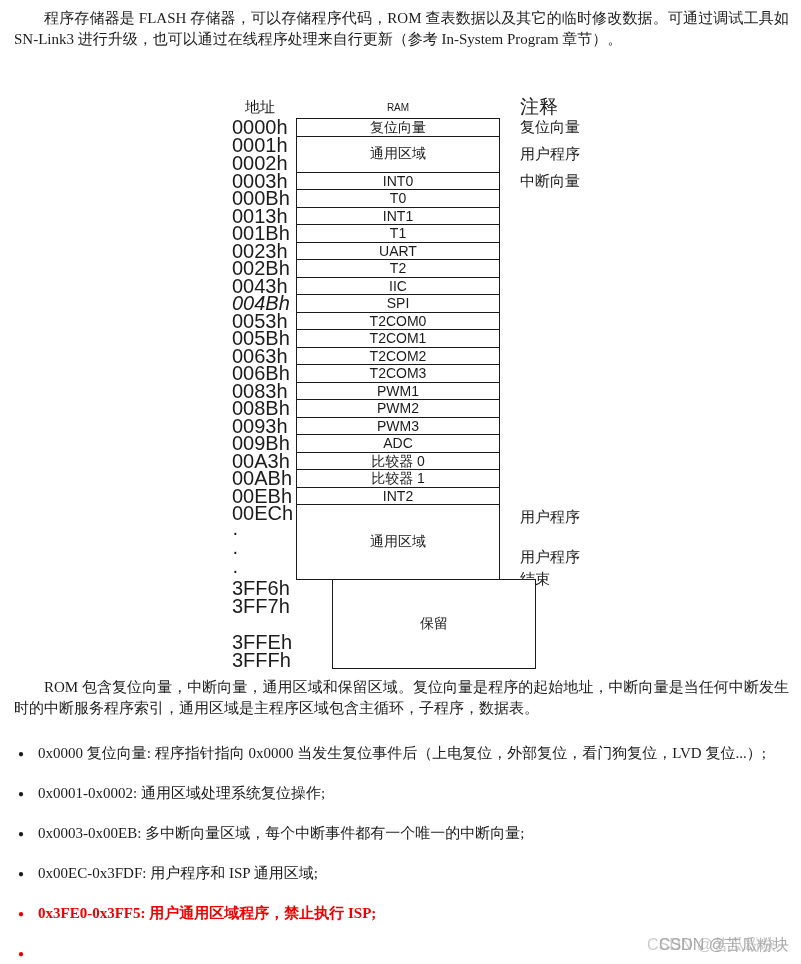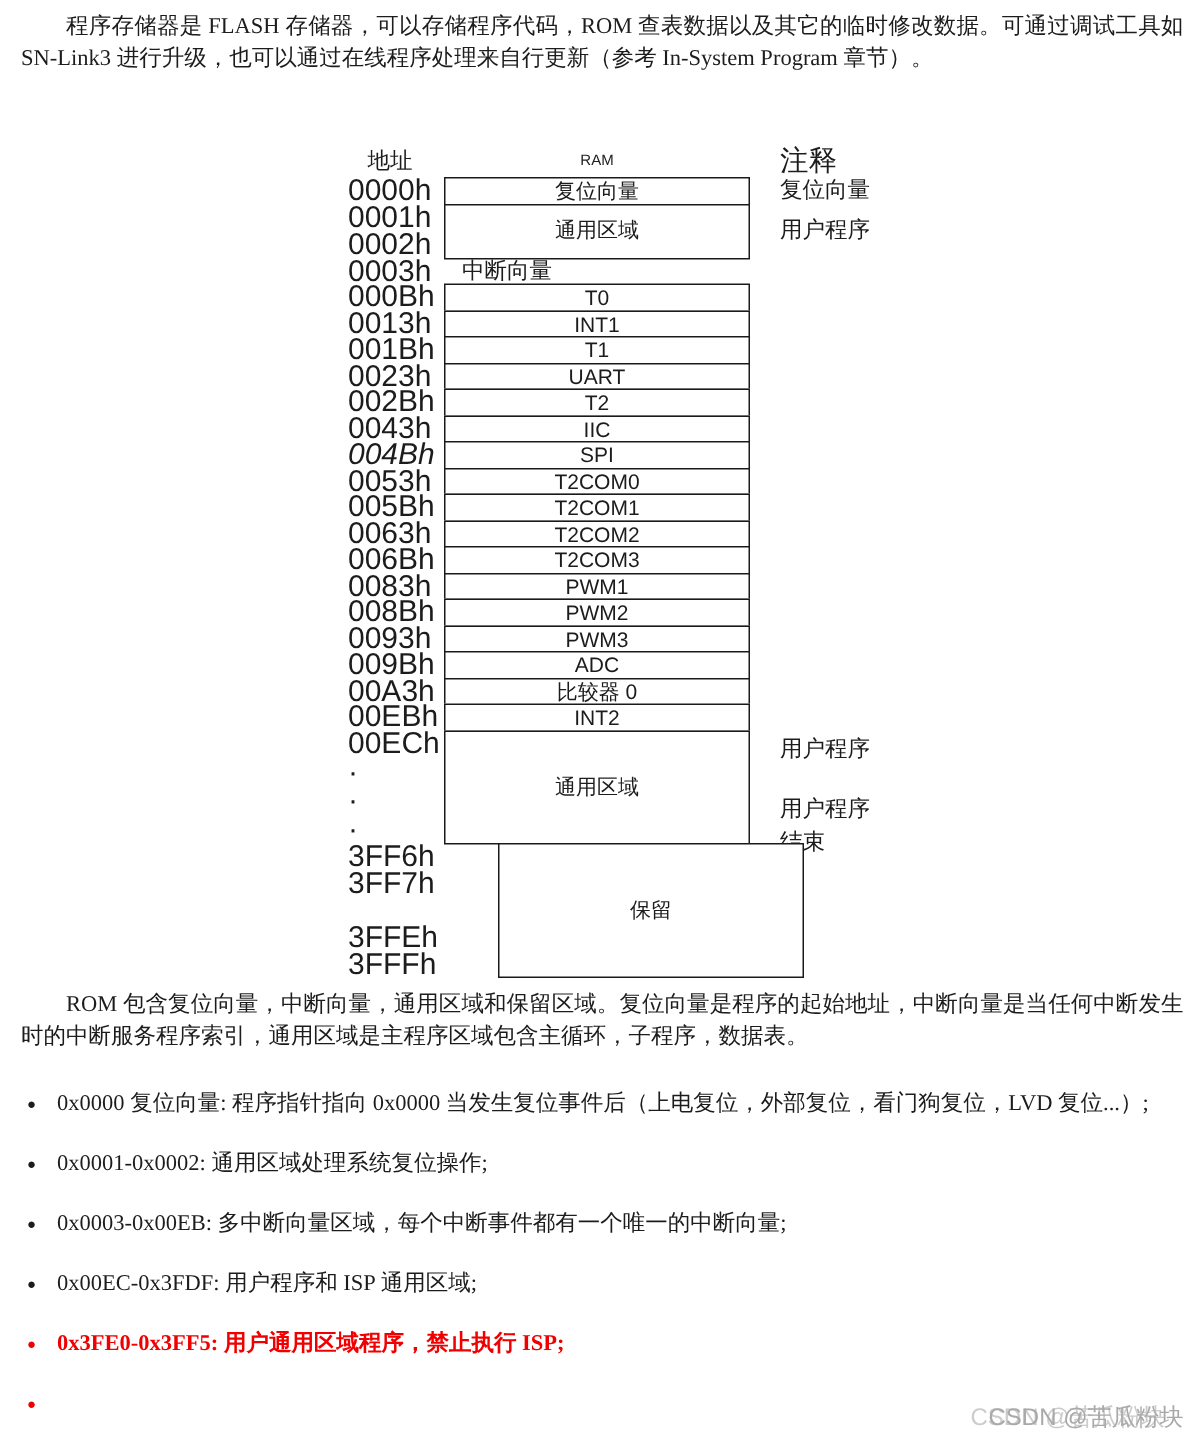--- a/index.html
+++ b/index.html
@@ -95,20 +95,23 @@
             <span>通用区域</span>
           </div>
           <div class="mm-notes">
             <div class="mm-note" style="top: 9px;">用户程序</div>
           </div>
         </div>
         <div class="mm-row" style="height: 18.5px;">
           <div class="mm-addrs">
             <div class="mm-addr" style="height: 18.5px; line-height: 18.5px;">0003h</div>
           </div>
+          <div class="mm-cell">
+            <span>INT0</span>
+          </div>
           <div class="mm-notes">
             <div class="mm-note" style="top: 0px;">中断向量</div>
           </div>
         </div>
         <div class="mm-row" style="height: 18.5px;">
           <div class="mm-addrs">
             <div class="mm-addr" style="height: 18.5px; line-height: 18.5px;">000Bh</div>
           </div>
           <div class="mm-cell">
             <span>T0</span>
@@ -240,20 +243,29 @@
             <span>ADC</span>
           </div>
           <div class="mm-notes"></div>
         </div>
         <div class="mm-row" style="height: 18.5px;">
           <div class="mm-addrs">
             <div class="mm-addr" style="height: 18.5px; line-height: 18.5px;">00A3h</div>
           </div>
           <div class="mm-cell">
             <span>比较器 0</span>
+          </div>
+          <div class="mm-notes"></div>
+        </div>
+        <div class="mm-row" style="height: 18.5px;">
+          <div class="mm-addrs">
+            <div class="mm-addr" style="height: 18.5px; line-height: 18.5px;">00ABh</div>
+          </div>
+          <div class="mm-cell">
+            <span>比较器 1</span>
           </div>
           <div class="mm-notes"></div>
         </div>
         <div class="mm-row" style="height: 18.5px;">
           <div class="mm-addrs">
             <div class="mm-addr" style="height: 18.5px; line-height: 18.5px;">00EBh</div>
           </div>
           <div class="mm-cell">
             <span>INT2</span>
           </div>

